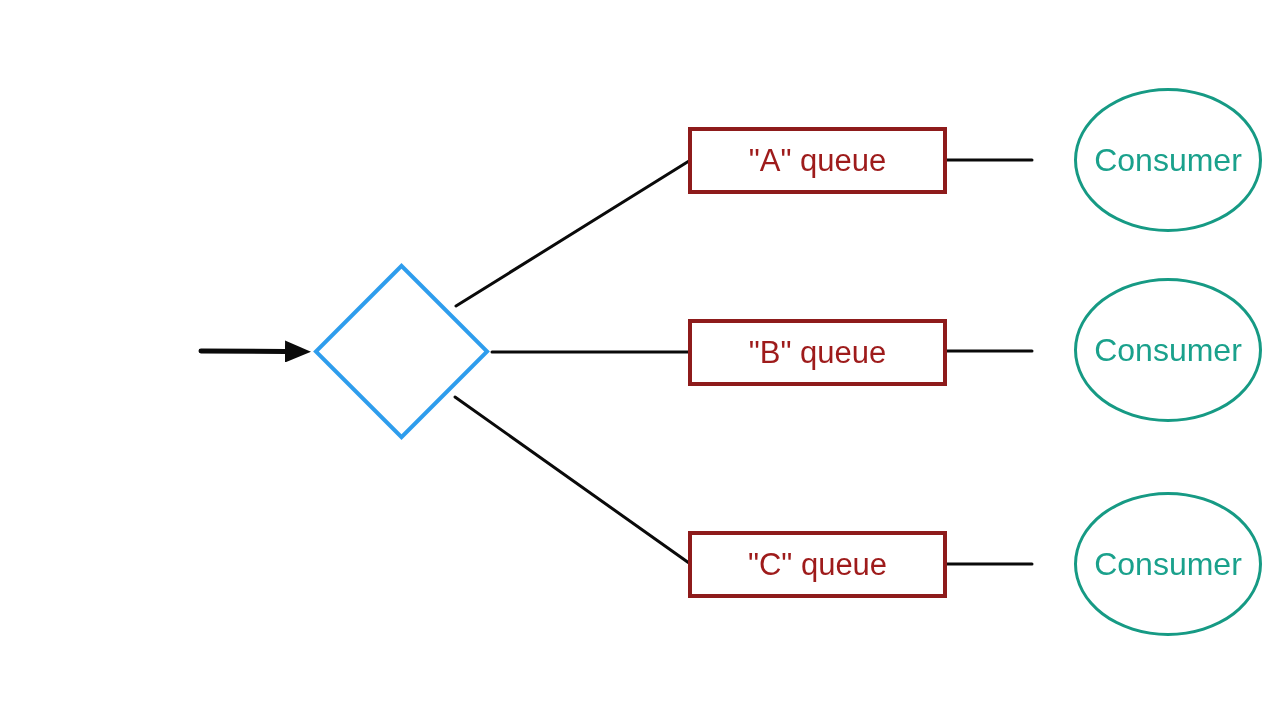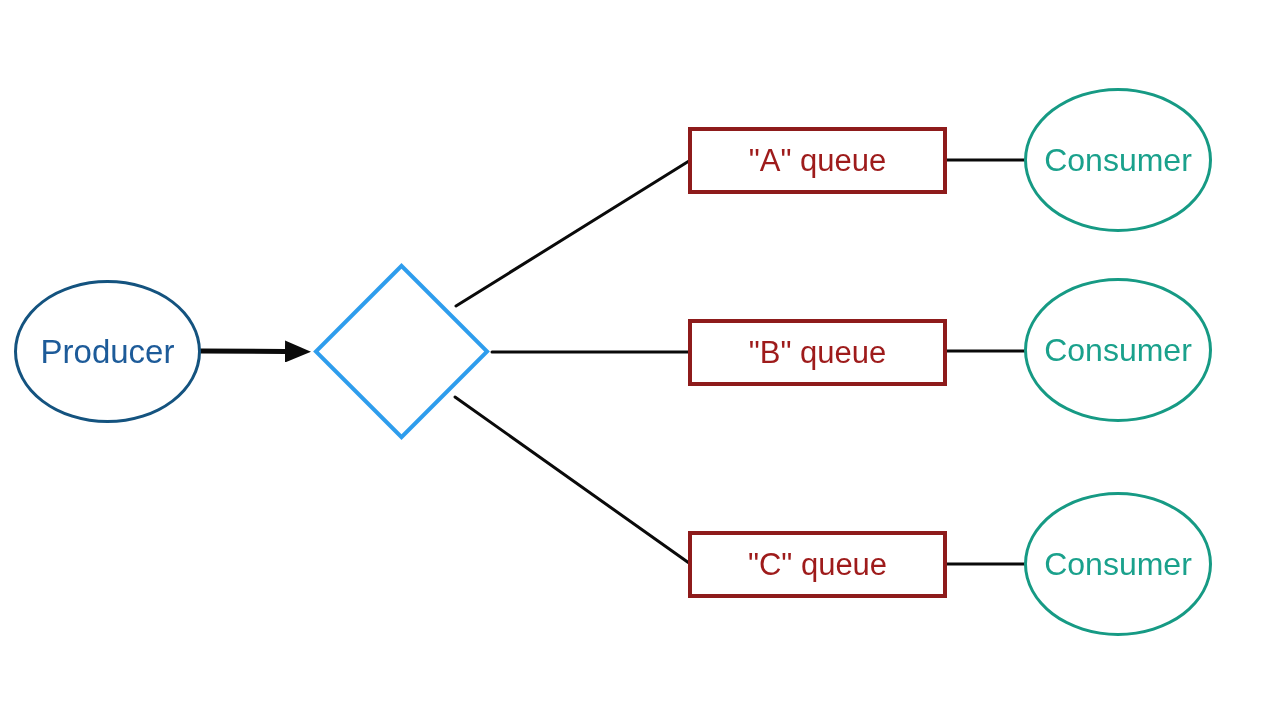--- a/index.html
+++ b/index.html
@@ -66,21 +66,21 @@
     width: 259px; height: 67px;
     border: 4px solid var(--queue-border, #8e1b1b);
     color: var(--queue-text, #9e1b1b);
     font-size: 31px;
   }
   .queue-a { top: 127px; }
   .queue-b { top: 319px; }
   .queue-c { top: 531px; }
 
   .consumer {
-    left: 1024px;
+    left: 1074px;
     width: 188px; height: 144px;
     border: 3px solid var(--consumer-border, #169a84);
     color: var(--consumer-text, #1aa18c);
     font-size: 32px;
   }
   .consumer-1 { top: 88px; }
   .consumer-2 { top: 278px; }
   .consumer-3 { top: 492px; }
 </style>
 </head>
@@ -96,23 +96,20 @@
     </defs>
     <line class="arrow" x1="201" y1="351" x2="286" y2="351.5" marker-end="url(#arrowhead)"></line>
     <line x1="456" y1="306" x2="689" y2="161"></line>
     <line x1="492" y1="352" x2="689" y2="352"></line>
     <line x1="455" y1="397" x2="689" y2="563"></line>
     <line x1="946" y1="160" x2="1032" y2="160"></line>
     <line x1="946" y1="351" x2="1032" y2="351"></line>
     <line x1="946" y1="564" x2="1032" y2="564"></line>
   </svg>
 
-  <div class="node ellipse producer">
-    <span>Producer</span>
-  </div>
 
   <div class="diamond"></div>
 
   <div class="node queue queue-a">
     <span>"A" queue</span>
   </div>
   <div class="node queue queue-b">
     <span>"B" queue</span>
   </div>
   <div class="node queue queue-c">

